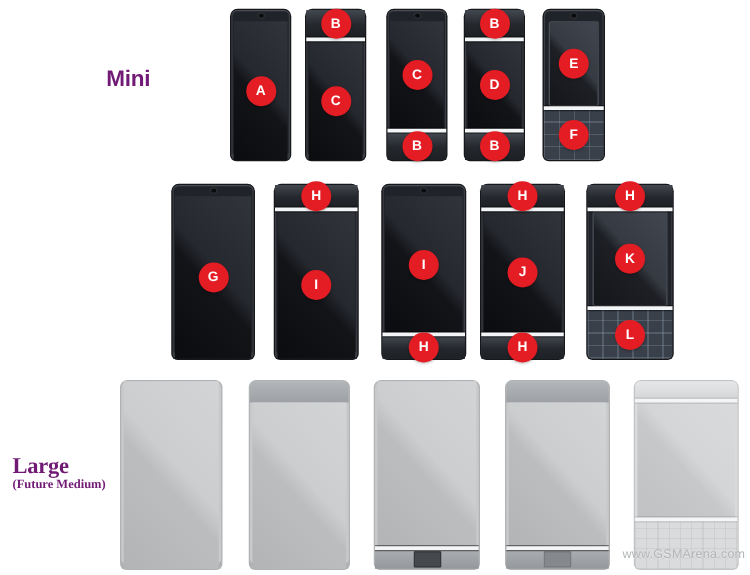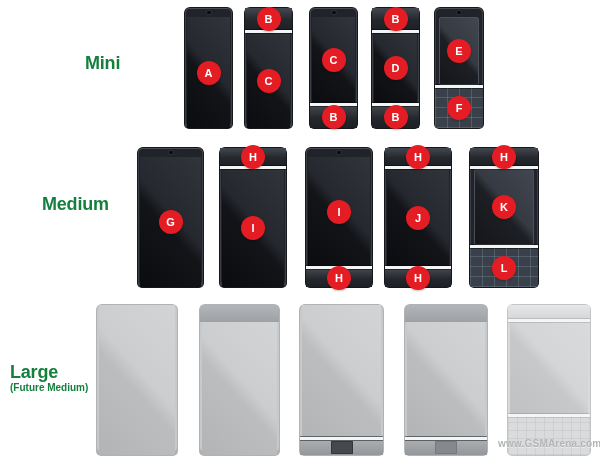--- a/index.html
+++ b/index.html
@@ -1,21 +1,21 @@
 <!DOCTYPE html>
 <html><head>
 <meta charset="utf-8">
 <style>
   html,body{margin:0;padding:0;background:#ffffff;}
   #canvas{
     position:relative;width:600px;height:460px;background:#ffffff;overflow:hidden;
     font-family:"Liberation Sans","DejaVu Sans",sans-serif;
   }
   
-  .row-label{position:absolute;color:#15803d;}
+  .row-label{position:absolute;color:#701a75;}
   .row-label-main{font-size:18px;font-weight:bold;line-height:19px;letter-spacing:-0.2px;}
   .row-label-sub{font-size:10px;font-weight:bold;line-height:12px;}
   
   .phone{position:absolute;display:flex;flex-direction:column;border-radius:5px 5px 4px 4px;}
   .phone.dark{
     background:#202329;
     box-shadow:inset 1px 0 0 #3c3f45, inset -1px 0 0 #3c3f45,
                inset 0 1px 0 #4a4d53, inset 0 -4px 0 rgba(255,255,255,0.10),
                0 0 0 1px #15171a;
   }
@@ -77,21 +77,21 @@
   
   .badge{
     position:absolute;left:50%;top:50%;transform:translate(-50%,-50%);
     width:24px;height:24px;border-radius:50%;
     color:#ffffff;font-size:11px;font-weight:bold;line-height:24px;text-align:center;
     z-index:5;box-shadow:0 1px 2px rgba(0,0,0,0.25);
   }
   
   .watermark{
     position:absolute;left:498px;top:438px;z-index:9;
-    font-size:10px;font-weight:bold;color:#b3b5b7;letter-spacing:0.2px;
+    font-size:10px;font-weight:normal;color:#b3b5b7;letter-spacing:0.2px;
     text-shadow:0 1px 0 rgba(255,255,255,0.5);
   }
 </style>
 </head>
 <body>
 
 <div id="canvas">
   <div class="watermark">www.GSMArena.com</div>
 <div class="row-label" style="left: 85px; top: 54px;">
       <div class="row-label-main">Mini</div>
@@ -143,23 +143,20 @@
         <div class="cam"></div>
       </div>
       <div class="seg inset" style="height: 66px;">
         <div class="badge" style="background: rgb(228, 28, 35); color: rgb(255, 255, 255);">E</div>
       </div>
       <div class="seg divider"></div>
       <div class="seg keypad">
         <div class="badge" style="background: rgb(228, 28, 35); color: rgb(255, 255, 255);">F</div>
       </div>
     </div>
-    <div class="row-label" style="left: 42px; top: 195px;">
-      <div class="row-label-main">Medium</div>
-    </div>
     <div class="phone dark" style="left: 138px; top: 148px; width: 65px; height: 139px;">
       <div class="seg bezel">
         <div class="cam"></div>
       </div>
       <div class="seg screen">
         <div class="badge" style="background: rgb(228, 28, 35); color: rgb(255, 255, 255);">G</div>
       </div>
     </div>
     <div class="phone dark" style="left: 220px; top: 148px; width: 66px; height: 139px;">
       <div class="seg module" style="height: 18px;">
@@ -201,21 +198,21 @@
       </div>
       <div class="seg divider"></div>
       <div class="seg inset" style="height: 74px;">
         <div class="badge" style="background: rgb(228, 28, 35); color: rgb(255, 255, 255);">K</div>
       </div>
       <div class="seg divider"></div>
       <div class="seg keypad">
         <div class="badge" style="background: rgb(228, 28, 35); color: rgb(255, 255, 255);">L</div>
       </div>
     </div>
-    <div class="row-label" style="left: 10px; top: 363px;">
+    <div class="row-label" style="left: 10px; top: 363px; font-family: Liberation Serif, serif;">
       <div class="row-label-main">Large</div>
       <div class="row-label-sub">(Future Medium)</div>
     </div>
     <div class="phone light" style="left: 97px; top: 305px; width: 80px; height: 150px;">
       <div class="seg screen"></div>
     </div>
     <div class="phone light" style="left: 200px; top: 305px; width: 79px; height: 150px;">
       <div class="seg band top" style="height: 17px;"></div>
       <div class="seg screen"></div>
     </div>

